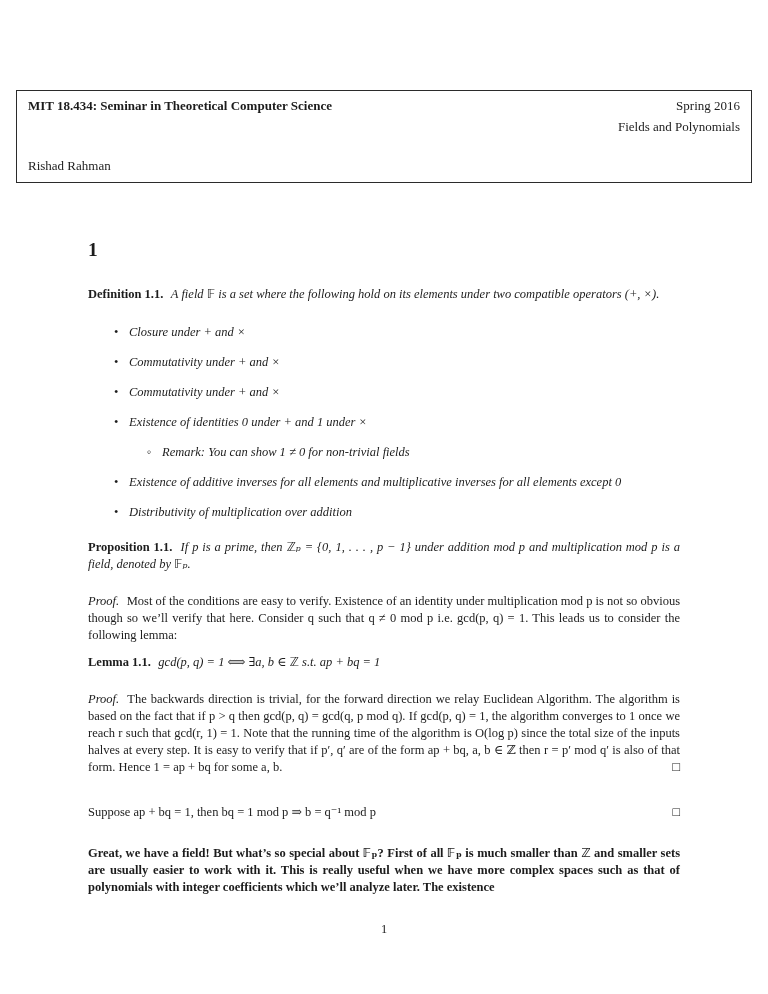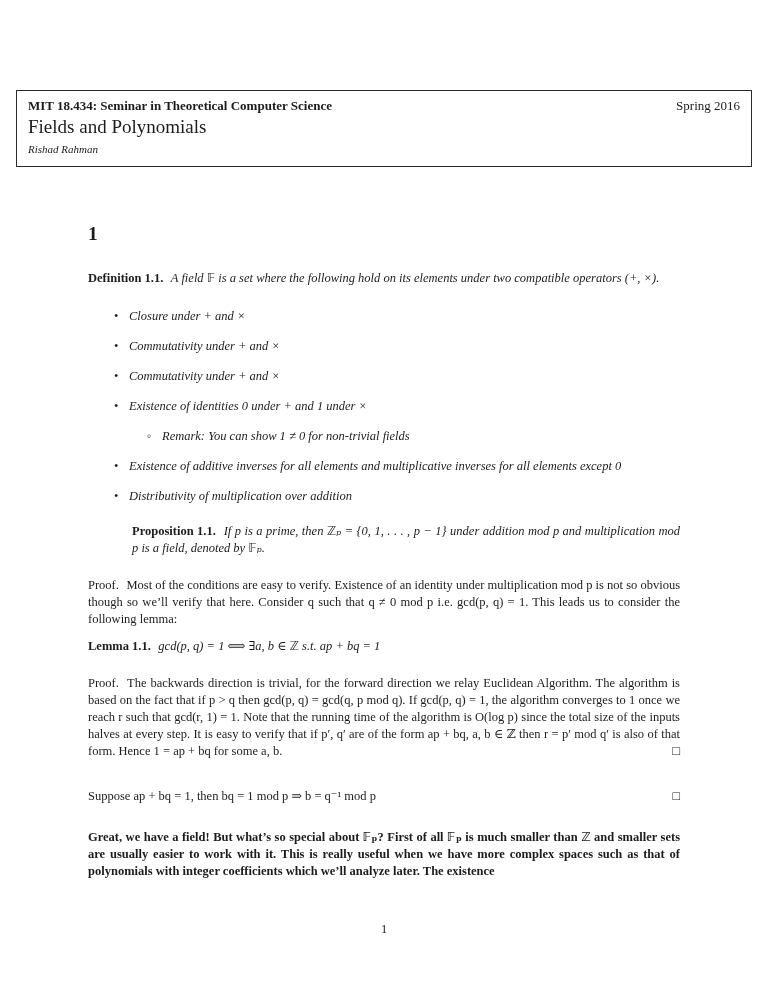--- a/index.html
+++ b/index.html
@@ -27,48 +27,47 @@
     padding: 6px 11px 8px 11px;
   }
   .header-top {
     display: flex;
     justify-content: space-between;
     align-items: baseline;
     font-size: 13px;
   }
   .course { font-weight: 700; }
   .doc-title {
-    text-align: left;
-    font-size: 19px;
+    text-align: right;
+    font-size: 13px;
     margin-top: 4px;
   }
   .author {
-    font-style: italic;
-    font-size: 11px;
-    margin-top: 6px;
+    font-size: 13px;
+    margin-top: 22px;
   }
 
   
   .content { padding: 0 88px; }
 
   .section-heading {
     margin: 55px 0 0 0;
     font-size: 19.5px;
     line-height: 23px;
     font-weight: 700;
     display: flex;
     gap: 17px;
   }
 
   .para {
     margin: 0;
     text-align: justify;
   }
   .thm-label { font-weight: 700; margin-right: 0.35em; }
-  .proof-label { margin-right: 0.35em; }
+  .proof-label { font-style: italic; margin-right: 0.35em; }
   .italic { font-style: italic; }
 
   .definition { margin-top: 25px; }
 
   .axioms {
     list-style: none;
     margin: 21px 0 0 0;
     padding: 0 0 0 26px;
   }
   .axiom { margin-bottom: 13px; }
@@ -78,21 +77,21 @@
     width: 15px;
     font-style: normal;
   }
   .axiom-text, .remark-text {
     flex: 1;
     font-style: italic;
     text-align: justify;
   }
   .remark-row { margin-top: 13px; padding-left: 33px; }
 
-  .proposition { margin-top: 18px; margin-left: 44px; }
+  .proposition { margin-top: 18px; }
   .proof { margin-top: 20px; position: relative; }
   .lemma { margin-top: 10px; }
 
   .qed-corner {
     position: absolute;
     right: 0;
     bottom: 1px;
     font-size: 13px;
     font-style: normal;
   }

